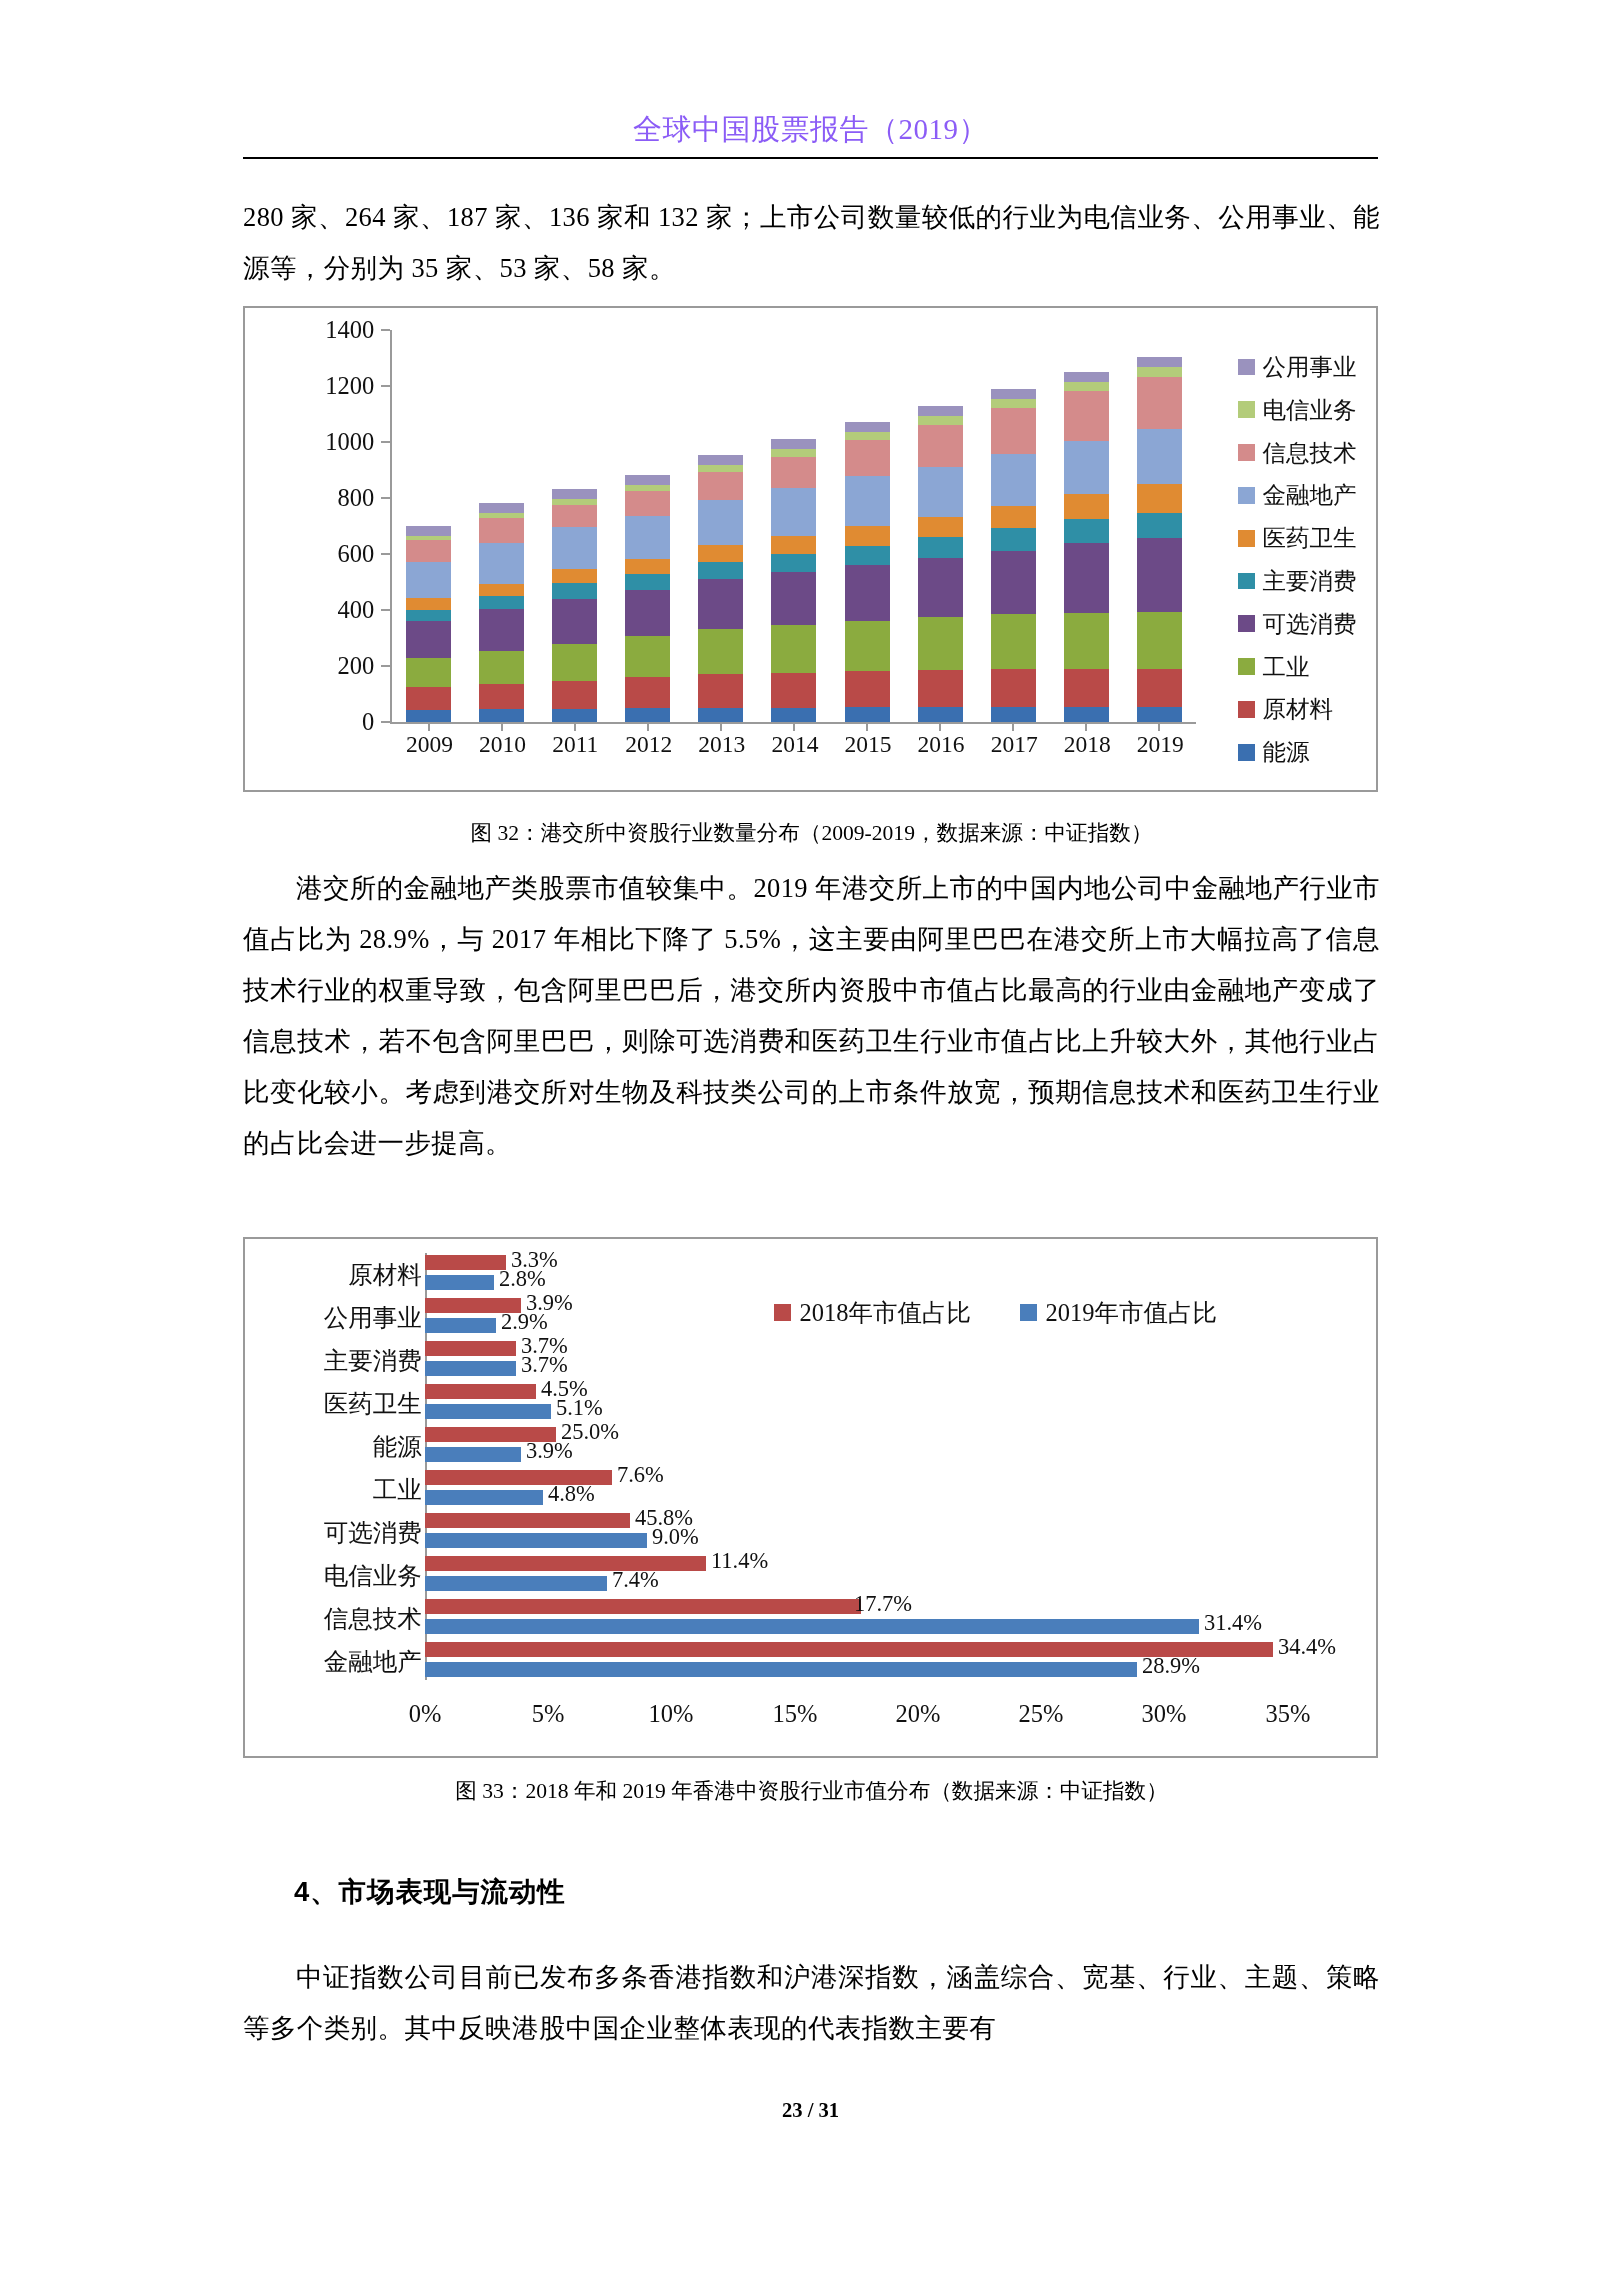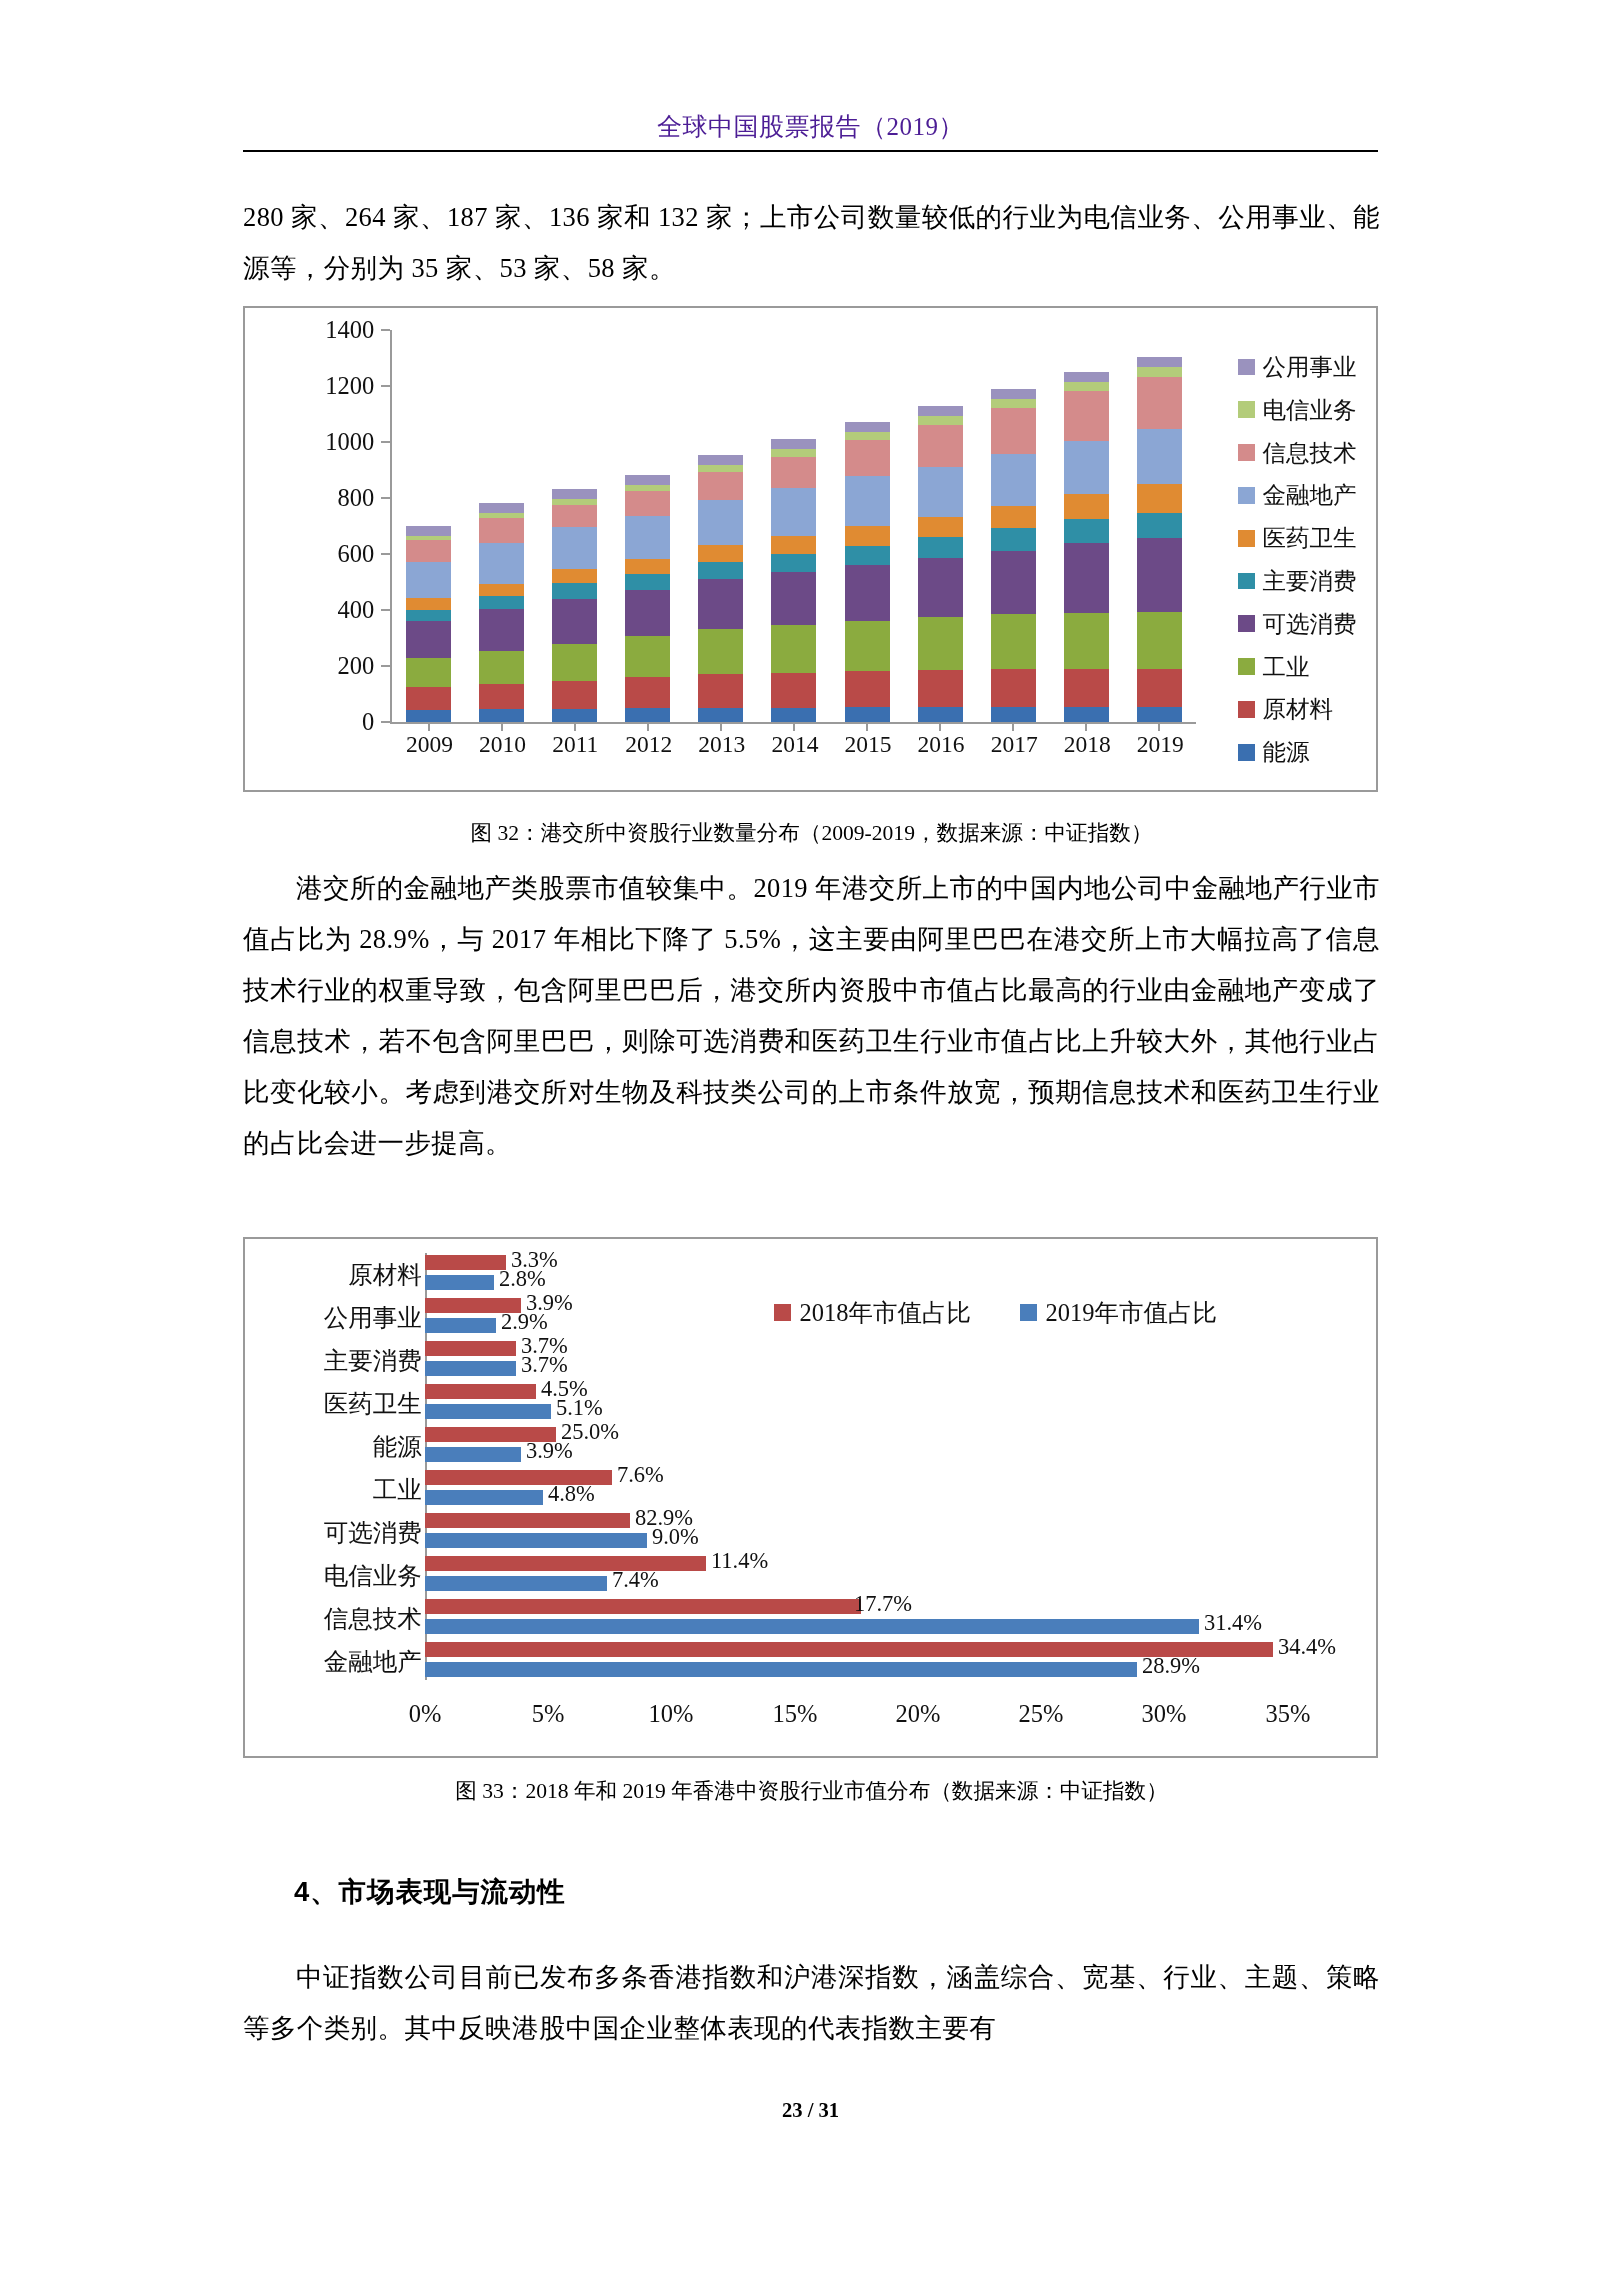--- a/index.html
+++ b/index.html
@@ -22,23 +22,23 @@
 
   
   .hdr {
     position: absolute;
     left: 243px;
     top: 110px;
     width: 1135px;
   }
   .hdr-title {
     text-align: center;
-    font-size: 25px;
+    font-size: 29px;
     letter-spacing: 0.5px;
-    color: #4c1d95;
+    color: #8b5cf6;
     font-family: "Liberation Serif", "DejaVu Serif", serif;
   }
   .hdr-rule {
     margin-top: 6.9px;
     border-bottom: 2.9px solid #000000;
   }
 
   
   .para {
     position: absolute;
@@ -612,21 +612,21 @@
           <div class="c2-val b" style="left: 96px;">3.9%</div>
         </div>
         <div class="c2-group">
           <div class="c2-bar r" style="width: 187px; background: rgb(185, 74, 72);"></div>
           <div class="c2-val r" style="left: 187px;">7.6%</div>
           <div class="c2-bar b" style="width: 118px; background: rgb(74, 126, 187);"></div>
           <div class="c2-val b" style="left: 118px;">4.8%</div>
         </div>
         <div class="c2-group">
           <div class="c2-bar r" style="width: 205px; background: rgb(185, 74, 72);"></div>
-          <div class="c2-val r" style="left: 205px;">82.9%</div>
+          <div class="c2-val r" style="left: 205px;">45.8%</div>
           <div class="c2-bar b" style="width: 222px; background: rgb(74, 126, 187);"></div>
           <div class="c2-val b" style="left: 222px;">9.0%</div>
         </div>
         <div class="c2-group">
           <div class="c2-bar r" style="width: 281px; background: rgb(185, 74, 72);"></div>
           <div class="c2-val r" style="left: 281px;">11.4%</div>
           <div class="c2-bar b" style="width: 182px; background: rgb(74, 126, 187);"></div>
           <div class="c2-val b" style="left: 182px;">7.4%</div>
         </div>
         <div class="c2-group">

